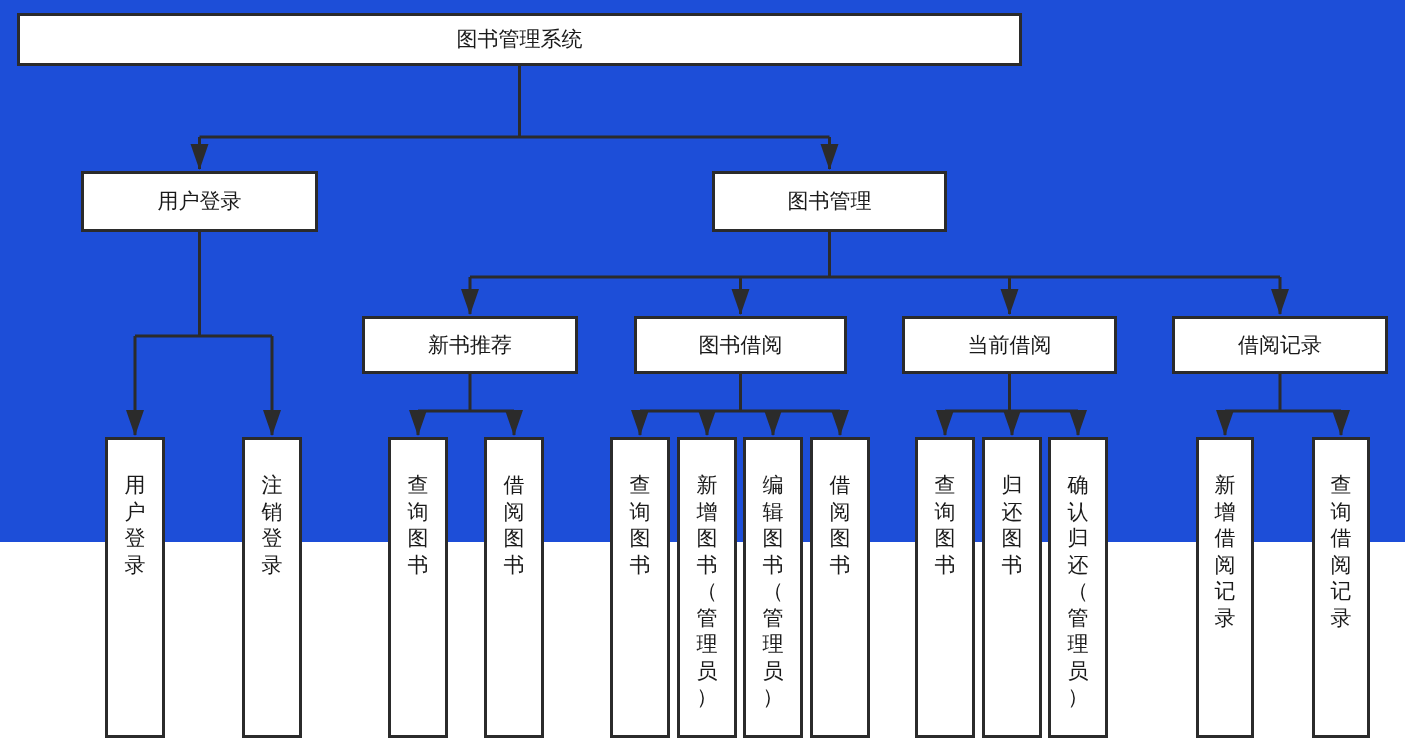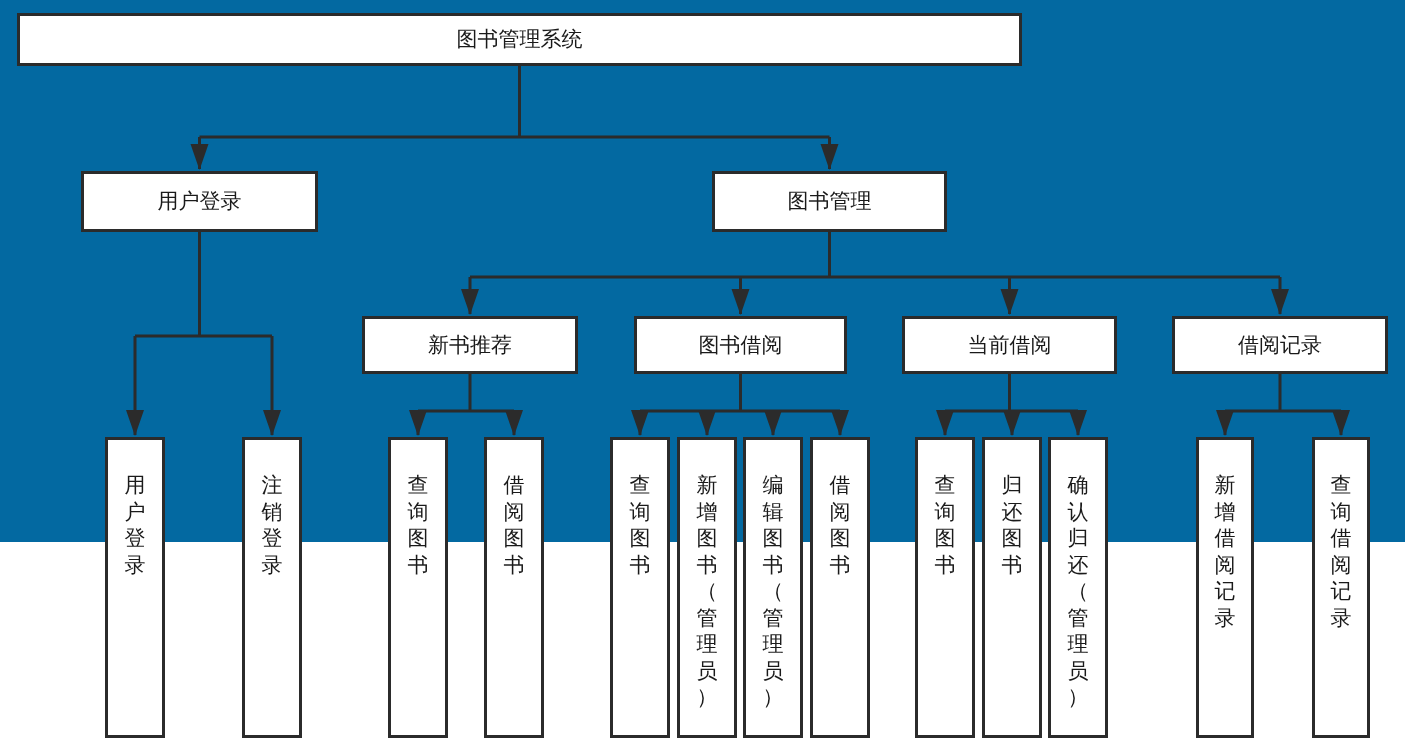--- a/index.html
+++ b/index.html
@@ -1,20 +1,20 @@
 <!DOCTYPE html>
 <html><head>
 <meta charset="utf-8">
 <style>
   html,body{margin:0;padding:0;background:#ffffff;}
   body{
     font-family:"Liberation Sans","DejaVu Sans",sans-serif;
     width:1405px;height:747px;overflow:hidden;position:relative;
   }
-  #stage{position:relative;width:1405px;height:542px;background:#0369a1;}
+  #stage{position:relative;width:1405px;height:542px;background:#1d4ed8;}
   svg#diagram{position:absolute;left:0;top:0;width:1405px;height:747px;display:block;}
 
   .node-box{
     fill:#ffffff;
     stroke:#2b2b2b;
     stroke-width:3;
   }
   .node-label{
     fill:#1a1a1a;
     font-family:"Liberation Sans","DejaVu Sans",sans-serif;

